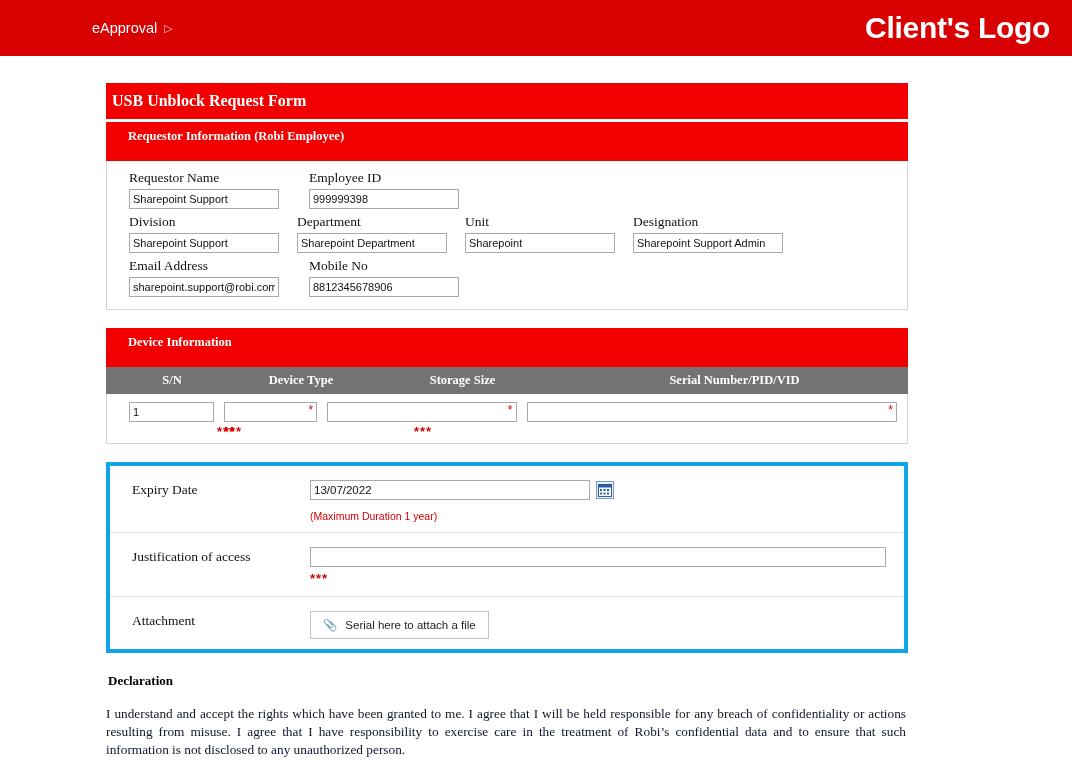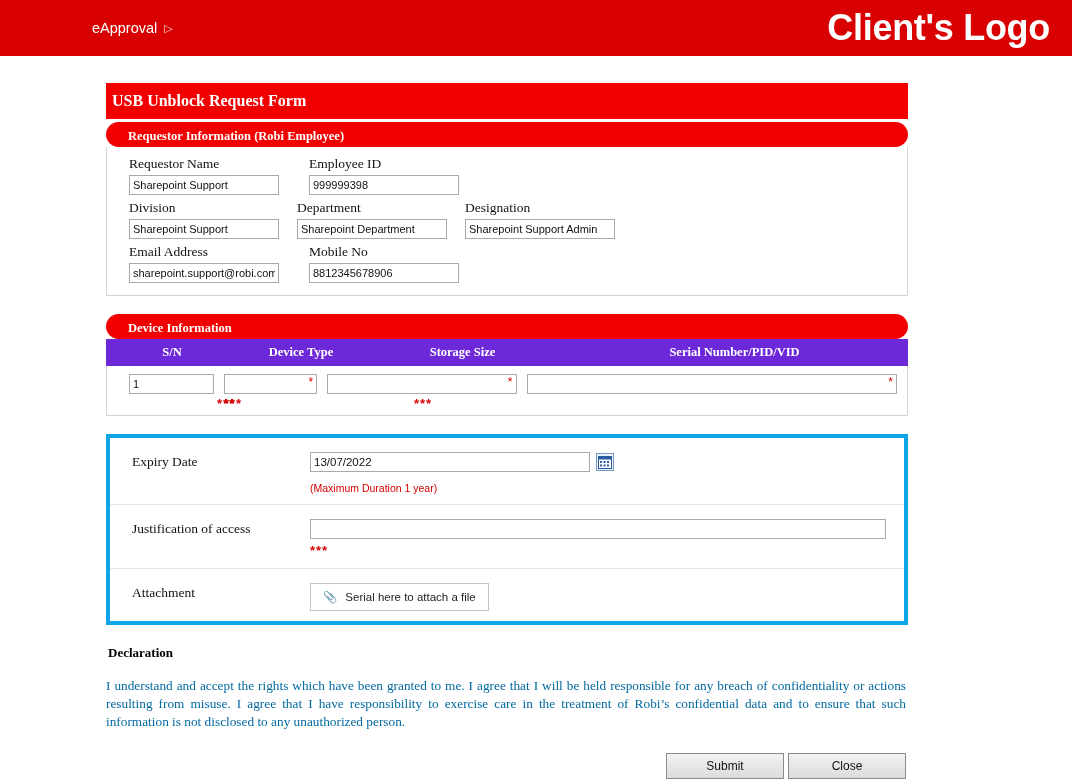--- a/index.html
+++ b/index.html
@@ -27,21 +27,21 @@
     display: flex;
     align-items: center;
     gap: 7px;
     font-family: "Liberation Sans", sans-serif;
     font-size: 14.5px;
   }
   .topbar-left .crumb { color: #ffffff; }
   .topbar-left .arrow { font-size: 11px; color: #ffd9d9; }
   .logo {
     font-family: "Liberation Sans", sans-serif;
-    font-size: 36px;
+    font-size: 30px;
     font-weight: bold;
     letter-spacing: -0.3px;
     color: #ffffff;
   }
 
   
   .page {
     width: 1072px;
     padding: 27px 0 0 0;
   }
@@ -56,23 +56,22 @@
     font-weight: bold;
     font-size: 16px;
     padding: 9px 0 9px 6px;
     border-bottom: 3px solid #ffffff;
   }
   .section-head {
     background: #f20000;
     color: #ffffff;
     font-weight: bold;
     font-size: 12.5px;
-    padding: 7px 0 3px 22px;
+    padding: 7px 0 17px 22px;
     font-family: "Liberation Serif", serif;
-    border-radius: 13px;
   }
 
   .panel {
     border: 1px solid #d4d4d4;
     border-top: none;
     background: #ffffff;
     padding: 6px 0 10px 0;
   }
 
   .row { display: flex; padding: 3px 0 2px 0; }
@@ -97,21 +96,21 @@
   }
   .w-req-name { width: 596px; }
   .w-emp-id   { width: 200px; padding-left: 4px; }
   .w-quarter  { width: 196px; }
   .w-email    { width: 596px; }
   .w-mobile   { width: 200px; padding-left: 4px; }
 
   
   .dev-table { width: 100%; border-collapse: collapse; }
   .dev-table thead th {
-    background: #6d28d9;
+    background: #737373;
     color: #ffffff;
     font-size: 12.5px;
     font-weight: bold;
     padding: 6px 0;
     font-family: "Liberation Serif", serif;
   }
   .dev-body { border: 1px solid #d4d4d4; border-top: none; padding: 8px 0 4px 0; }
   .dev-row { display: flex; align-items: flex-start; padding-left: 22px; }
   .cell { position: relative; padding-right: 10px; }
   .cell input.txt { height: 20px; }
@@ -210,21 +209,21 @@
     font-weight: bold;
     font-size: 13px;
     margin: 20px 0 0 2px;
   }
   .decl-text {
     font-size: 13.3px;
     line-height: 1.35;
     text-align: justify;
     margin-top: 16px;
     padding-right: 2px;
-    color: #0369a1;
+    color: #0f172a;
   }
 
   
   .btn-bar {
     display: flex;
     justify-content: flex-end;
     gap: 4px;
     margin-top: 22px;
     padding-right: 2px;
   }
@@ -270,20 +269,24 @@
       </div>
 
       <div class="row">
         <div class="field">
           <label>Division</label>
           <input class="txt w-quarter" value="Sharepoint Support" style="">
         </div>
         <div class="field" style="padding-left:10px;">
           <label>Department</label>
           <input class="txt w-quarter" value="Sharepoint Department" style="">
+        </div>
+        <div class="field" style="padding-left:10px;">
+          <label>Unit</label>
+          <input class="txt w-quarter" value="Sharepoint" style="">
         </div>
         <div class="field" style="padding-left:10px;">
           <label>Designation</label>
           <input class="txt w-emp-id" style="padding-left: 3px;" value="Sharepoint Support Admin">
         </div>
       </div>
 
       <div class="row">
         <div class="field">
           <label>Email Address</label>

